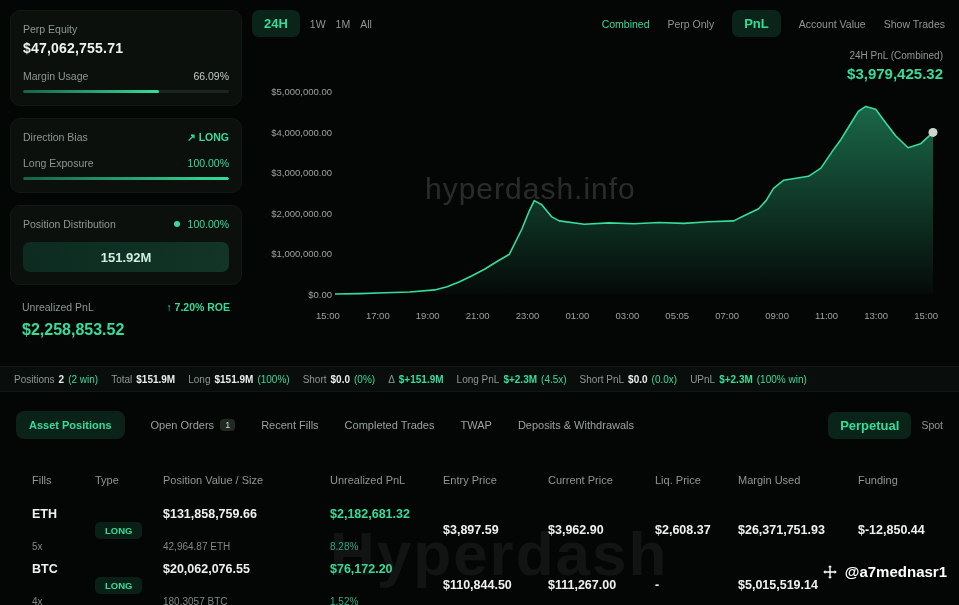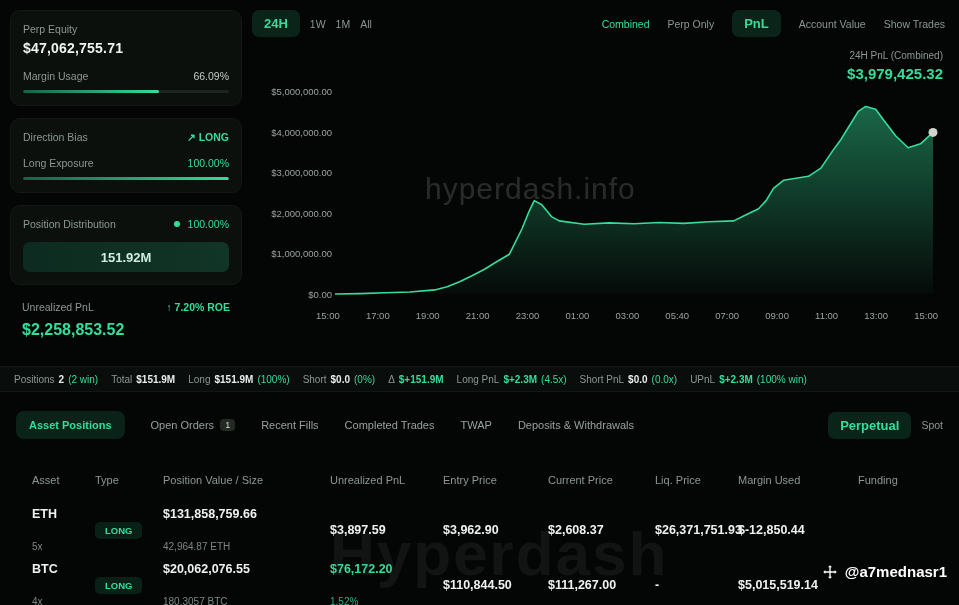--- a/index.html
+++ b/index.html
@@ -183,21 +183,21 @@
     <circle id="chart-dot" r="4.5" fill="#cdd5cf" cx="598.0" cy="48.4"></circle>
   </svg>
   <div class="x-axis">
     <span>15:00</span>
     <span>17:00</span>
     <span>19:00</span>
     <span>21:00</span>
     <span>23:00</span>
     <span>01:00</span>
     <span>03:00</span>
-    <span>05:40</span>
+    <span>05:05</span>
     <span>07:00</span>
     <span>09:00</span>
     <span>11:00</span>
     <span>13:00</span>
     <span>15:00</span>
   </div>
 
   <div class="stats">
     <span class="stat">
         <span class="sl">Positions</span>
@@ -252,41 +252,45 @@
       <span class="tab">Deposits &amp; Withdrawals</span>
     </div>
     <div class="tabs-right">
       <span class="pill">Perpetual</span>
       <span class="txt-btn">Spot</span>
     </div>
   </div>
 
   <div class="table">
     <div class="trow thead">
-      <span>Asset</span>
+      <span>Fills</span>
       <span>Type</span>
       <span>Position Value / Size</span>
       <span>Unrealized PnL</span>
       <span>Entry Price</span>
       <span>Current Price</span>
       <span>Liq. Price</span>
       <span>Margin Used</span>
       <span>Funding</span>
     </div>
 
     <div class="trow tr">
       <div>
           <div class="main">ETH</div>
            <div class="sub">5x</div>
         </div>
       <div><span class="long-badge">LONG</span></div>
       <div>
           <div class="main">$131,858,759.66</div>
            <div class="sub">42,964.87 ETH</div>
         </div>
+      <div>
+          <div class="main green">$2,182,681.32</div>
+           <div class="sub green">8.28%</div>
+        </div>
       <div class="main">$3,897.59</div>
       <div class="main">$3,962.90</div>
       <div class="main">$2,608.37</div>
       <div class="main">$26,371,751.93</div>
       <div class="main">$-12,850.44</div>
     </div>
 
     <div class="trow tr">
       <div>
           <div class="main">BTC</div>

